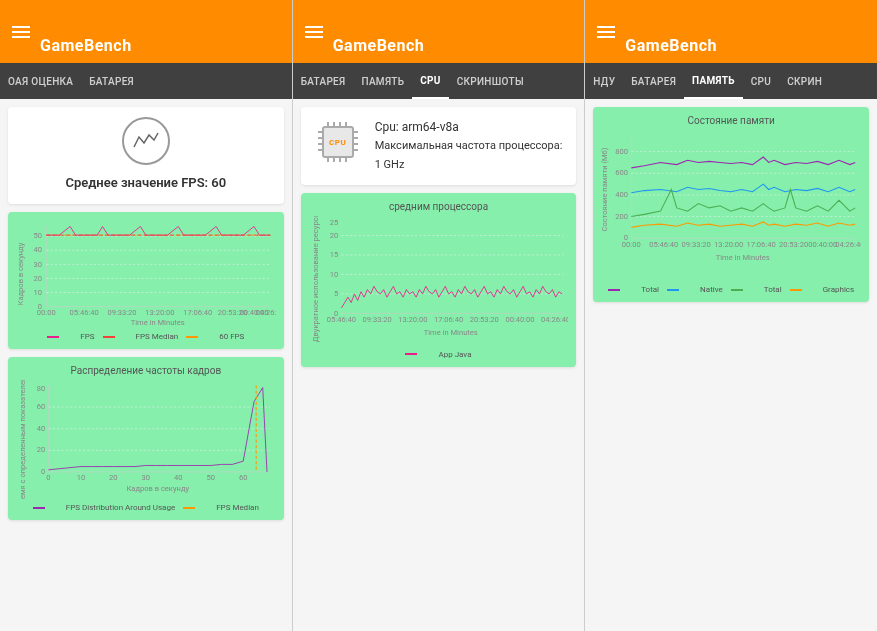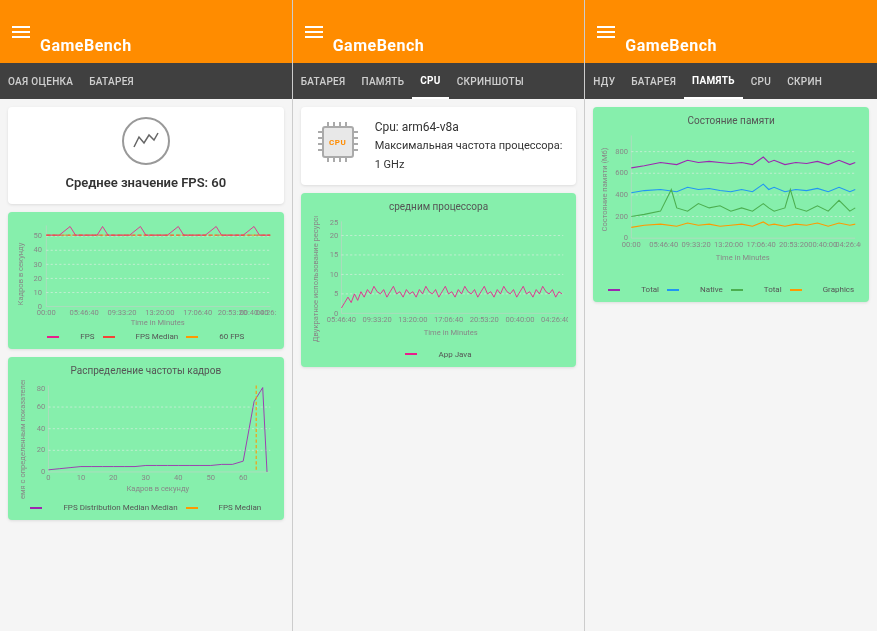--- a/index.html
+++ b/index.html
@@ -335,21 +335,21 @@
           <text x="150" y="92" class="x-axis-label" text-anchor="middle">40</text>
           <text x="180" y="92" class="x-axis-label" text-anchor="middle">50</text>
           <text x="210" y="92" class="x-axis-label" text-anchor="middle">60</text>
 
           <text x="8" y="50" class="axis-title" transform="rotate(-90,8,50)" text-anchor="middle" font-size="5">Время с определенным показателем FPS</text>
           <text x="131" y="103" class="axis-title" text-anchor="middle">Кадров в секунду</text>
         </svg>
         <div class="chart-legend">
           <div class="legend-item">
             <div class="legend-dot" style="background:#9c27b0"></div>
-            <span>FPS Distribution Median Median</span>
+            <span>FPS Distribution Around Usage</span>
           </div>
           <div class="legend-item">
             <div class="legend-dot" style="background:#ff9800"></div>
             <span>FPS Median</span>
           </div>
         </div>
       </div>
 
     </div>
   </div>

